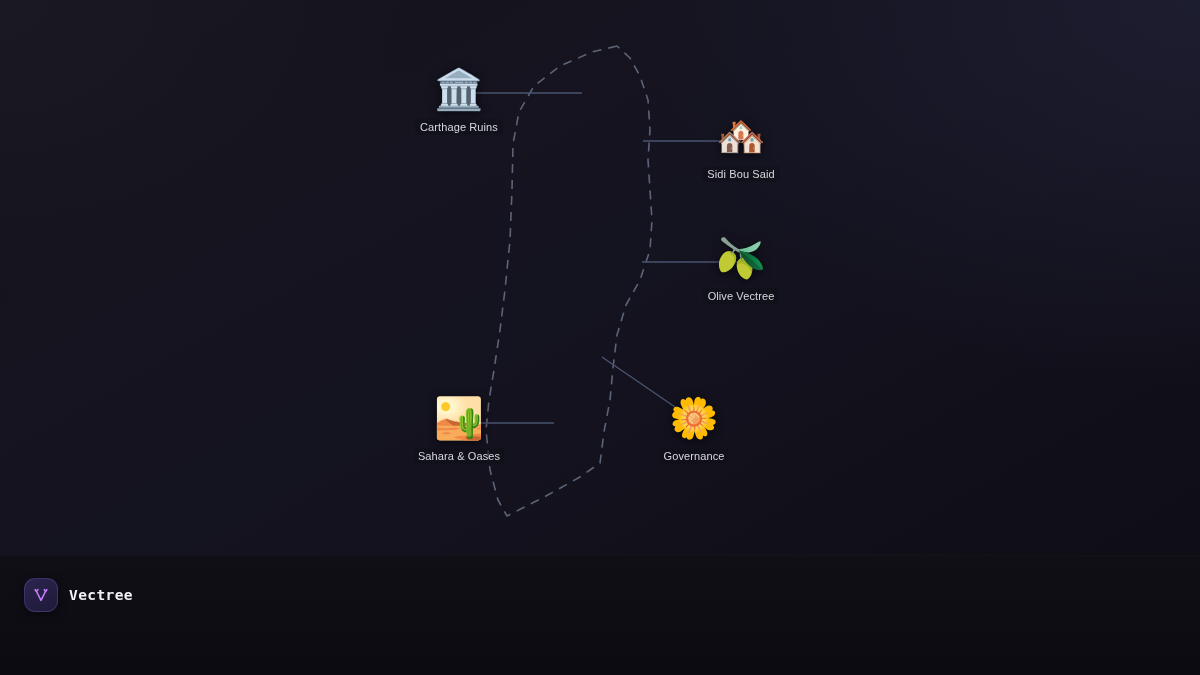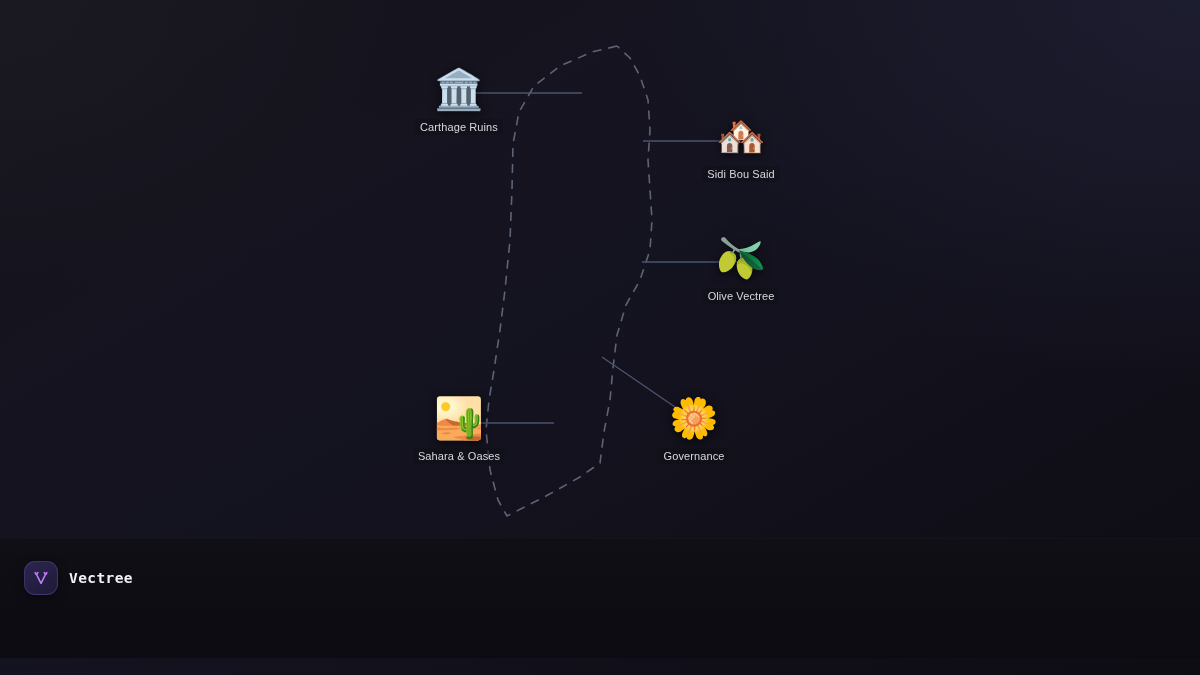--- a/index.html
+++ b/index.html
@@ -75,21 +75,21 @@
     white-space: nowrap;
     padding: 1px 5px;
     border-radius: 4px;
     background: rgba(16,16,24,0.55);
   }
 
   
   #footer {
     position: absolute;
     left: 0;
-    top: 538px;
+    top: 555px;
     width: 1200px;
     height: 120px;
     background: linear-gradient(180deg, #100f16 0%, #0c0b12 100%);
     border-top: 1px solid rgba(255,255,255,0.035);
   }
 
   #brand-row {
     position: absolute;
     left: 24px;
     top: 22px;

